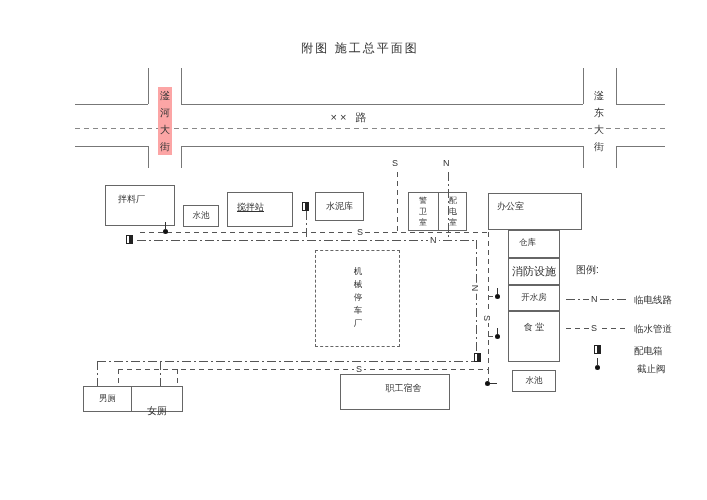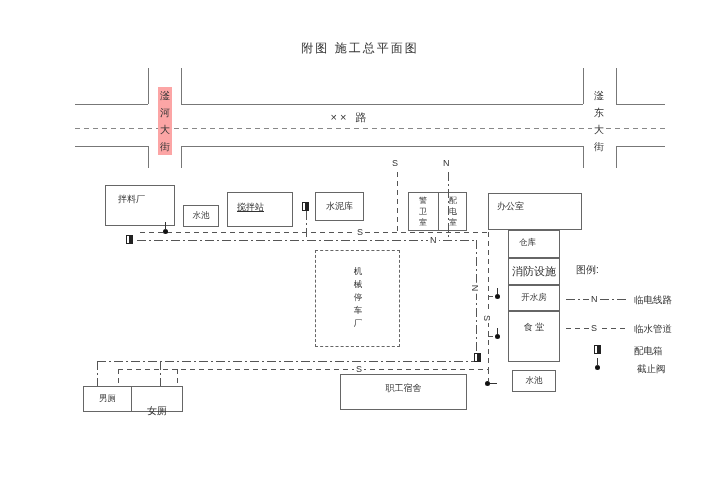--- a/index.html
+++ b/index.html
@@ -94,21 +94,21 @@
     <span>开水房</span>
   </div>
   <div class="box" style="left:508px;top:311px;width:52px;height:51px;">
     <div class="lbl" style="left:0;top:9px;width:50px;text-align:center;">食 堂</div>
   </div>
 
   <div class="dashedbox" style="left:315px;top:250px;width:85px;height:97px;">
     <div class="vtext" style="left:36px;top:14px;font-size:8.5px;line-height:13px;">机械停车厂</div>
   </div>
 
-  <div class="box" style="left:340px;top:374px;width:127px;height:36px;">
+  <div class="box" style="left:340px;top:374px;width:110px;height:36px;">
     <div class="lbl" style="left:0;top:7px;width:125px;text-align:center;">职工宿舍</div>
   </div>
 
   <div class="box" style="left:83px;top:386px;width:100px;height:26px;">
     <div class="sline-v" style="left:47px;top:0;height:24px;background:#666;"></div>
     <div class="lbl ctr" style="left:0;top:0;width:47px;height:24px;font-size:8.5px;">男厕</div>
     <div class="lbl ctr" style="left:48px;top:12px;width:50px;height:24px;font-size:10px;">女厕</div>
   </div>
 
   <div class="box ctr" style="left:512px;top:370px;width:44px;height:22px;font-size:8.5px;">

